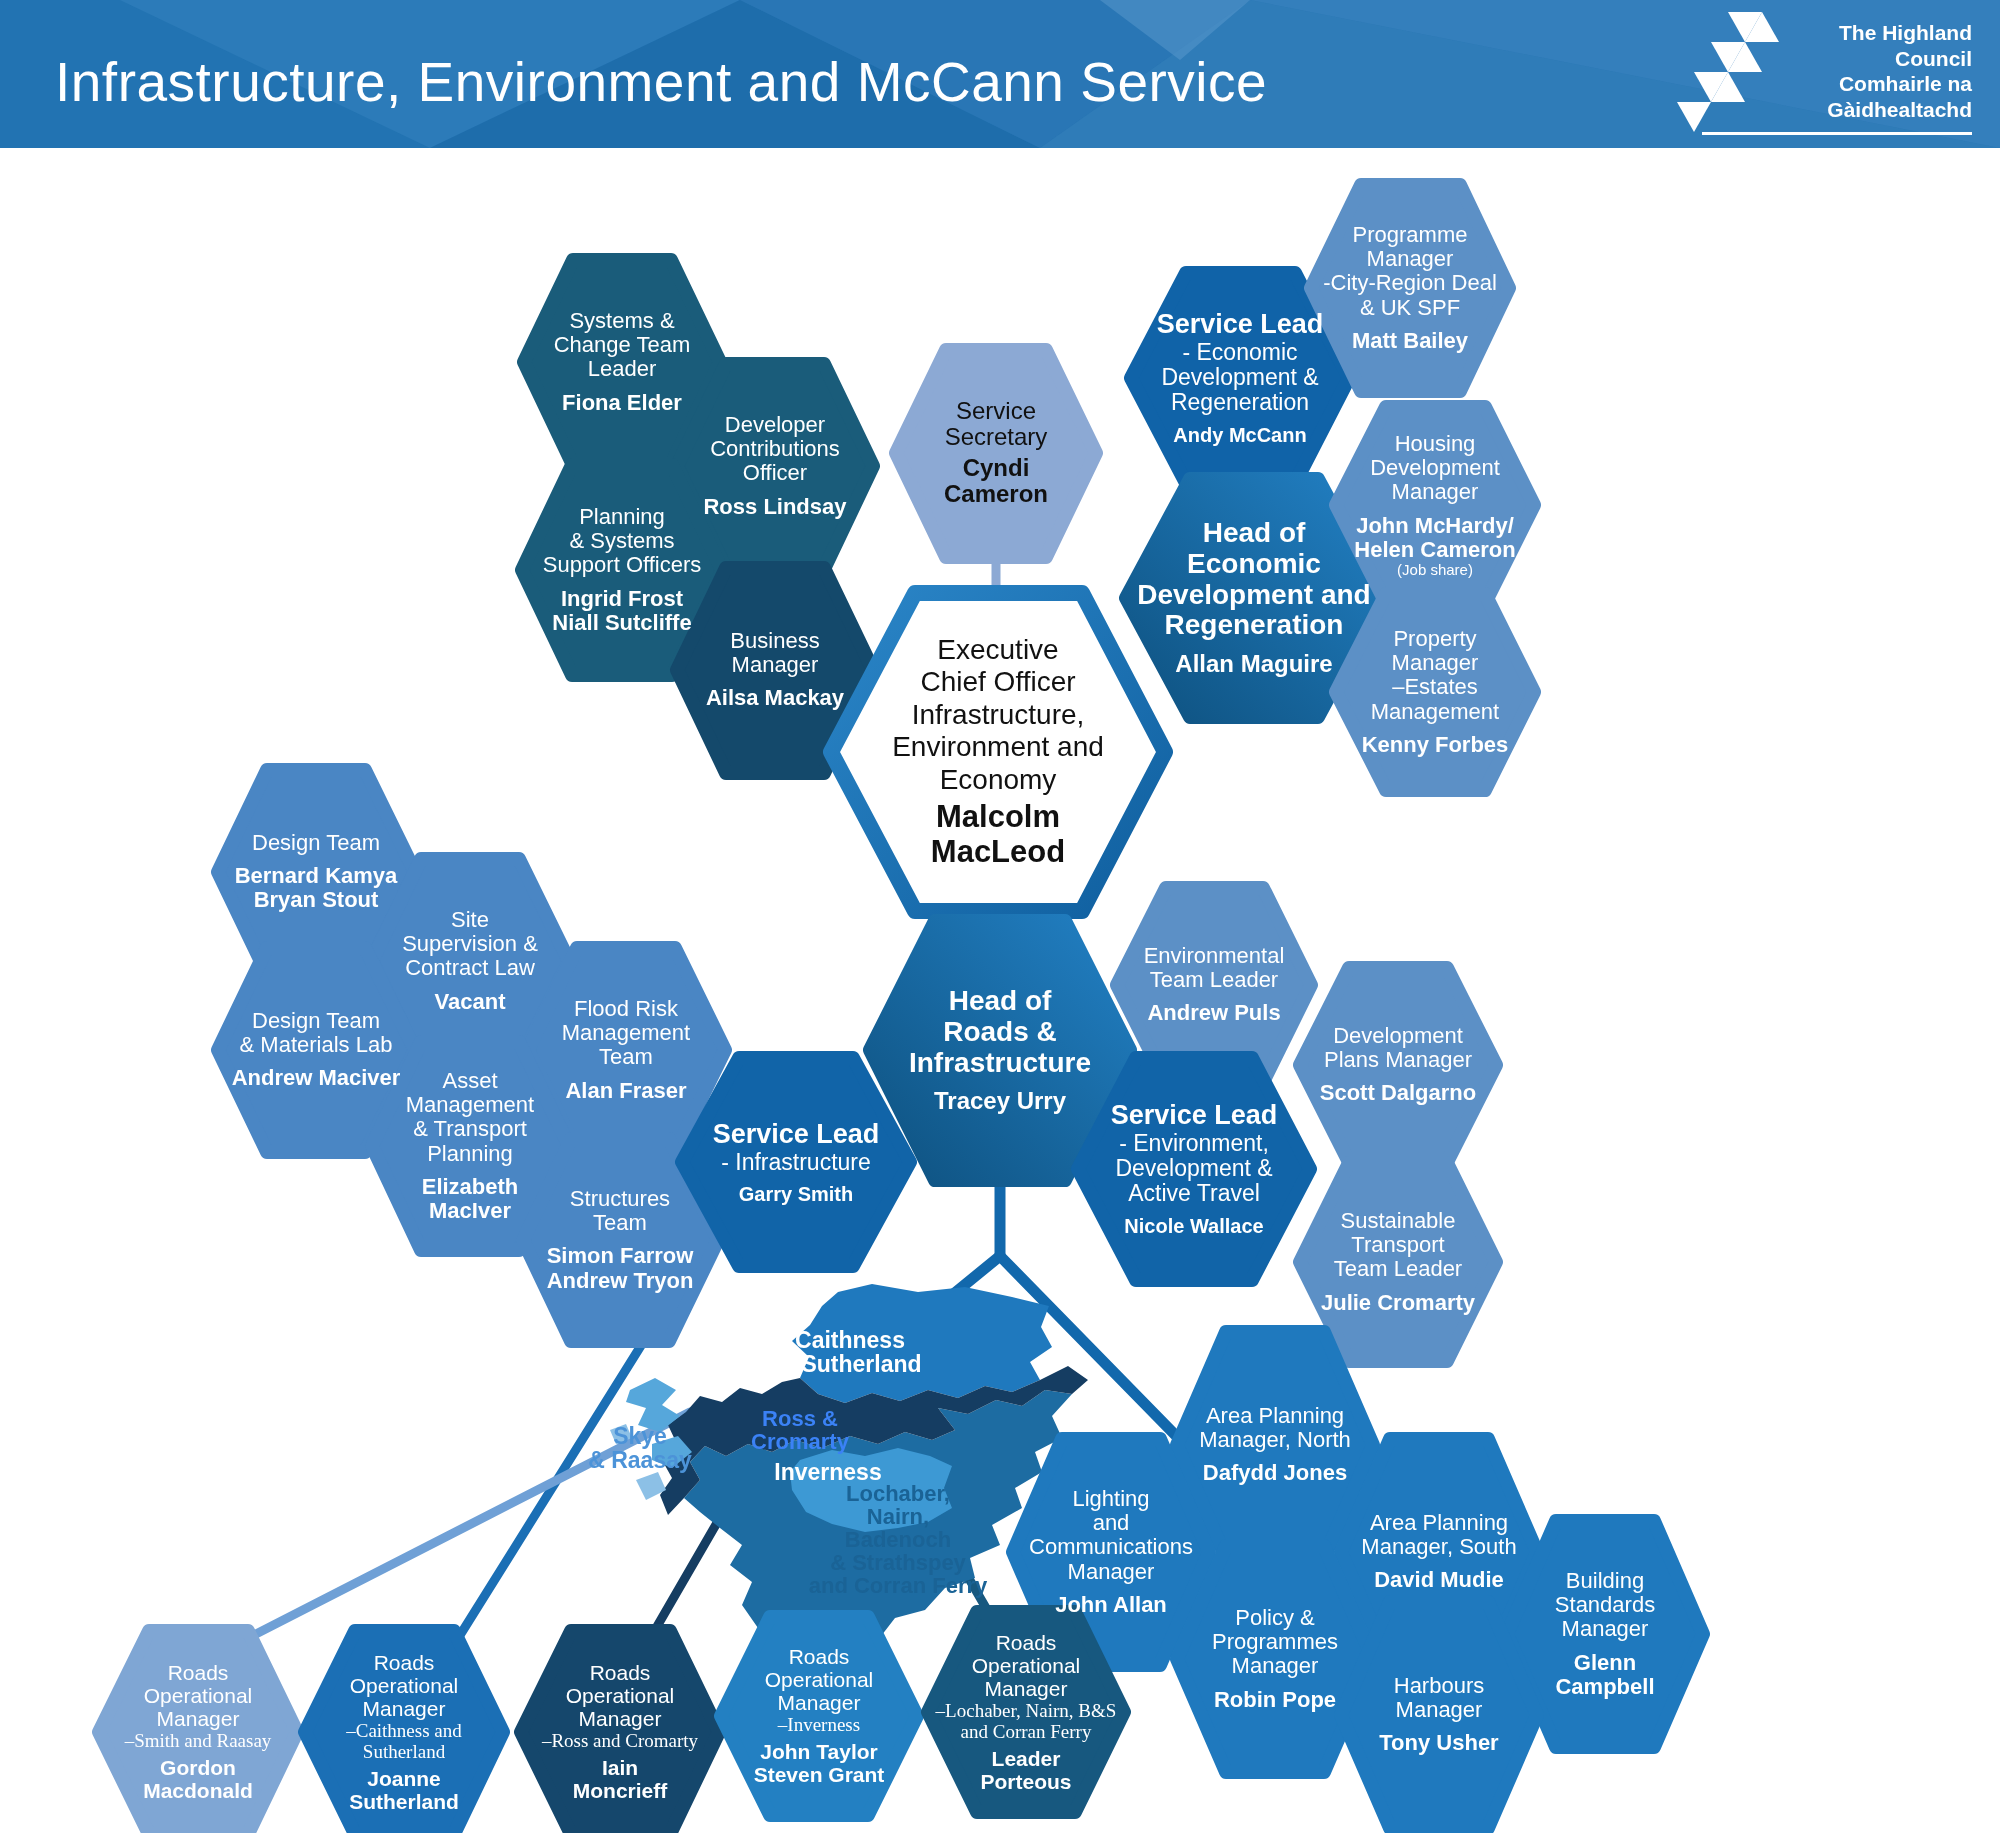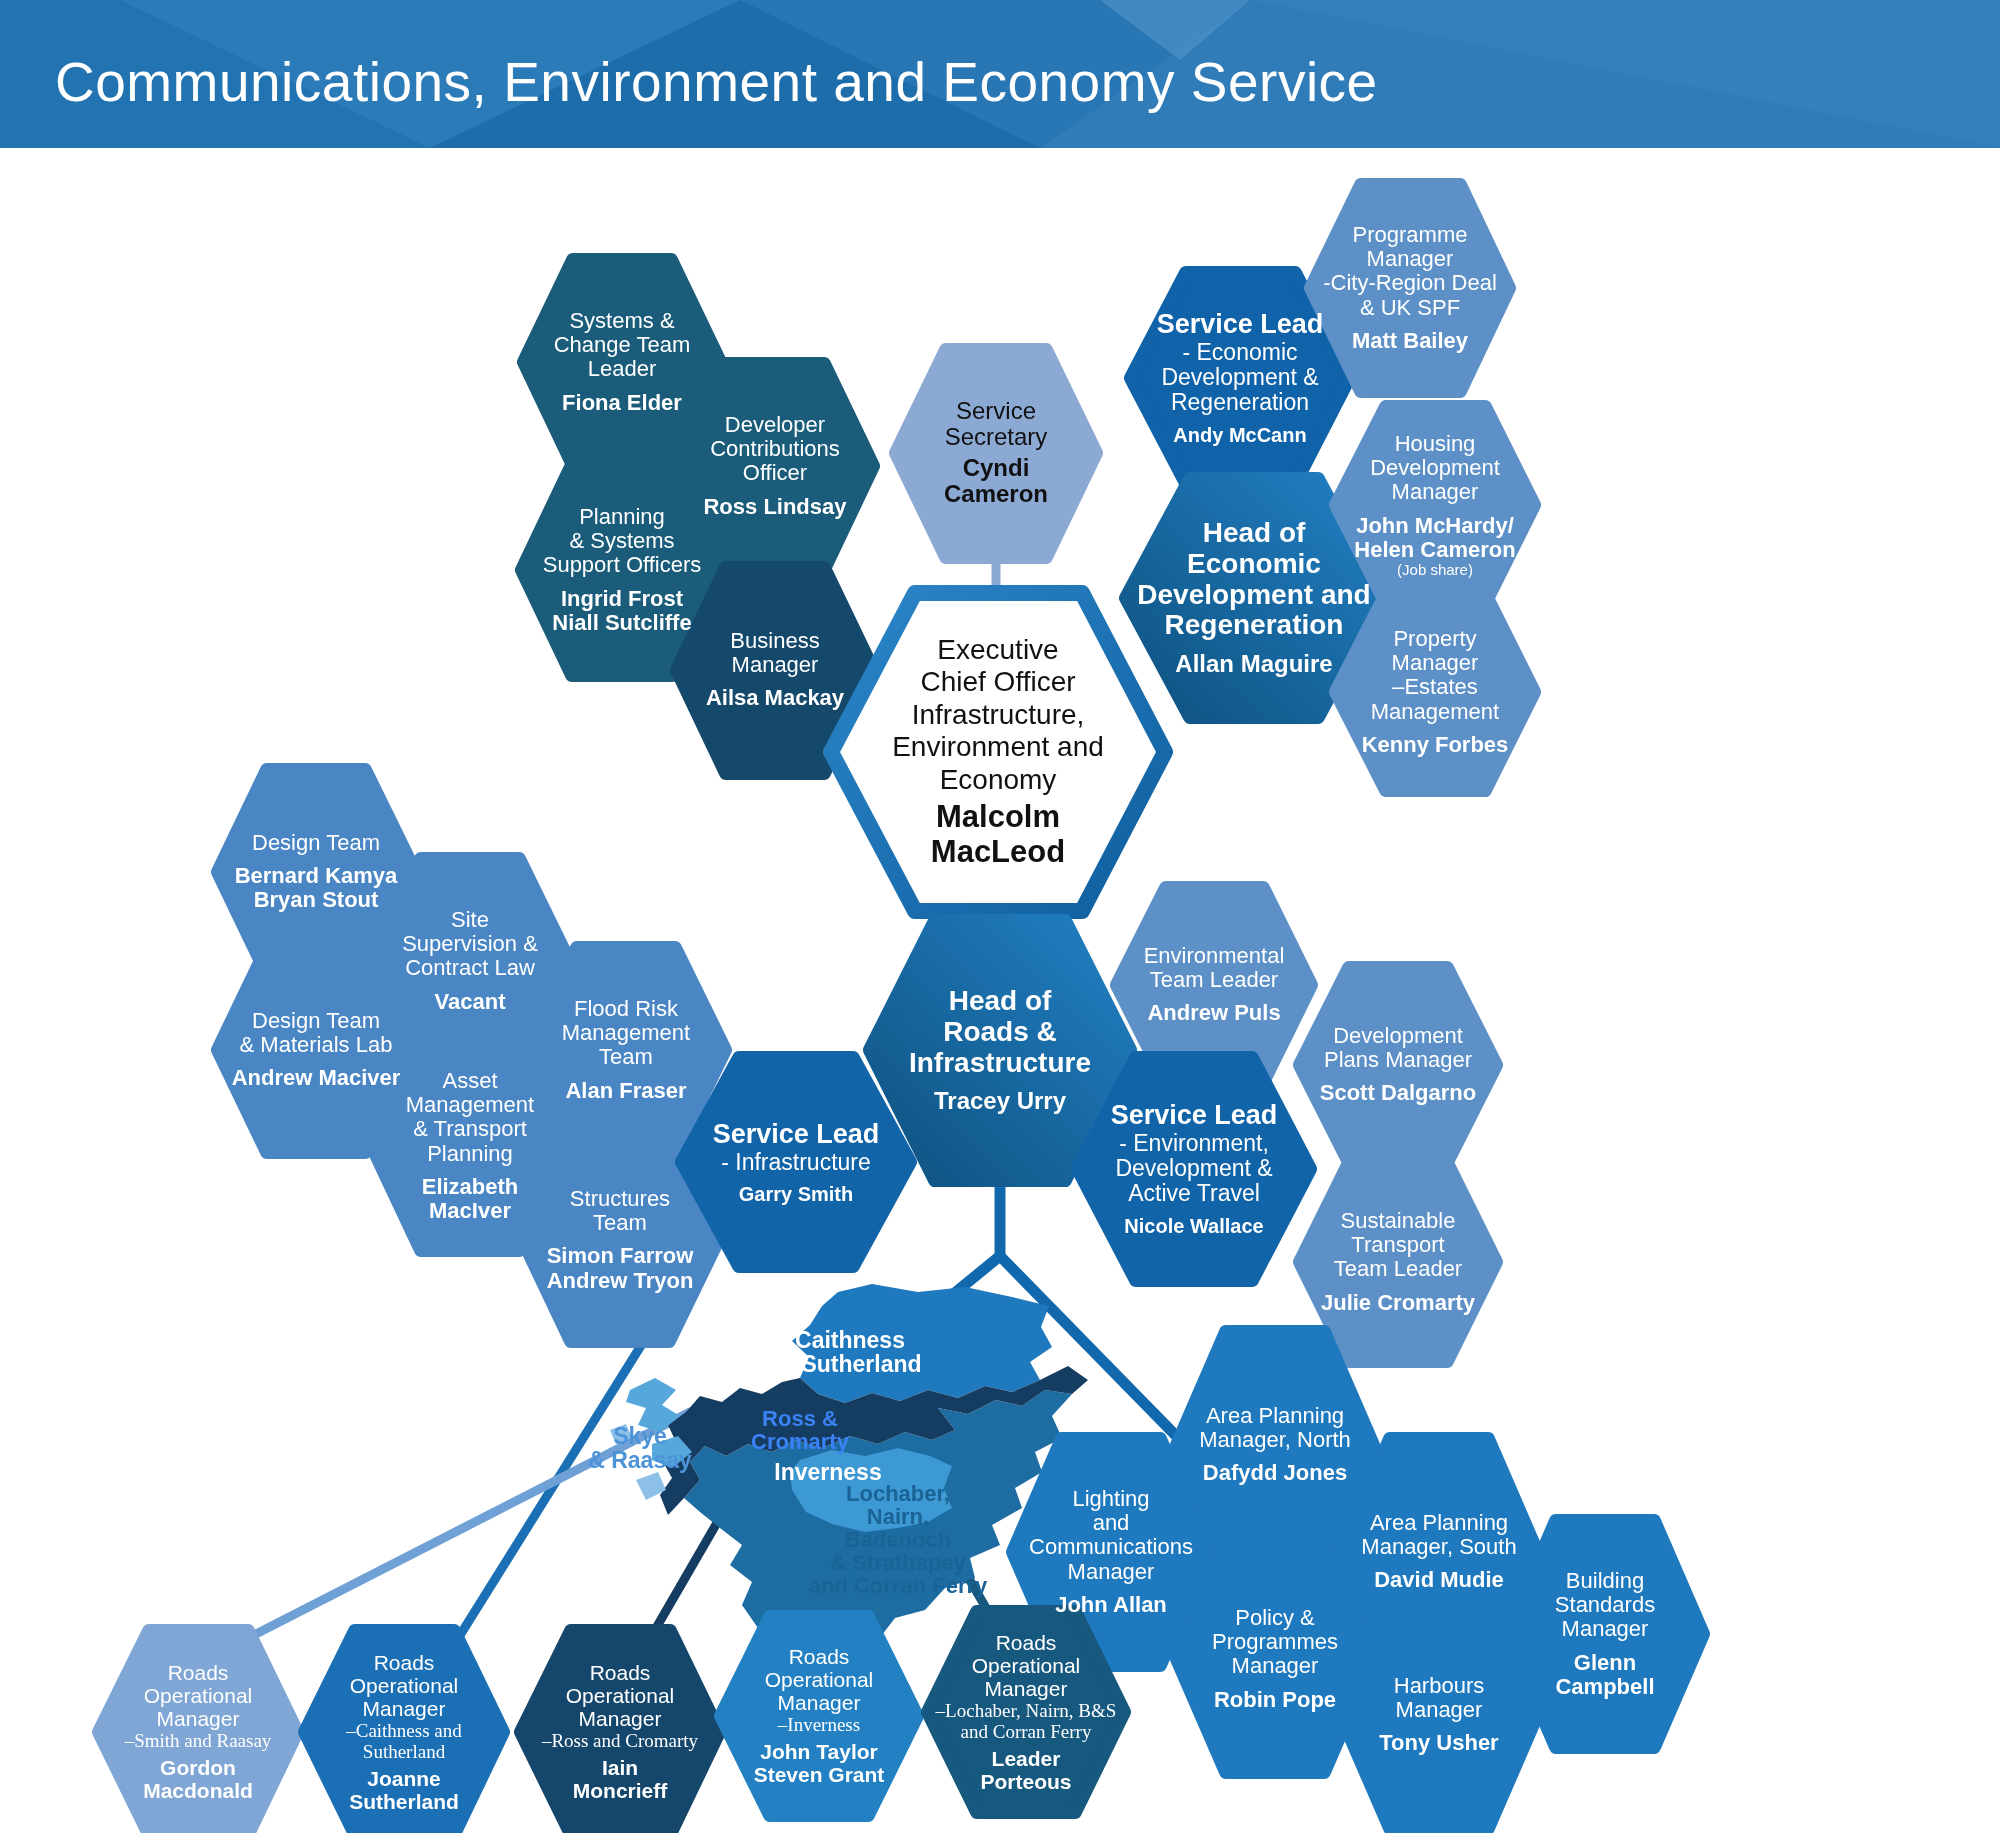--- a/index.html
+++ b/index.html
@@ -47,21 +47,39 @@
 
   <div id="header">
     <svg class="deco" width="2000" height="148">
       <polygon points="120,0 430,148 740,0" fill="#2E7CBA" opacity="0.85"></polygon>
       <polygon points="430,148 740,0 1040,148" fill="#1C69A6" opacity="0.6"></polygon>
       <polygon points="740,0 1040,148 1250,0" fill="#2A77B5" opacity="0.9"></polygon>
       <polygon points="1040,148 1250,0 2000,148" fill="#3B84BE" opacity="0.55"></polygon>
       <polygon points="1250,0 2000,148 2000,0" fill="#4C8FC8" opacity="0.45"></polygon>
       <polygon points="1100,0 1180,60 1250,0" fill="#5C9ACE" opacity="0.5"></polygon>
     </svg>
-    <h1 id="page-title">Communications, Environment and Economy Service</h1>
+    <h1 id="page-title">Infrastructure, Environment and McCann Service</h1>
+    <div id="logo">
+      <svg width="150" height="135">
+        <g fill="#ffffff">
+          <polygon points="86,6 120,6 103,36"></polygon>
+          <polygon points="103,36 120,6 137,36"></polygon>
+          <polygon points="69,36 103,36 86,66"></polygon>
+          <polygon points="86,66 103,36 120,66"></polygon>
+          <polygon points="52,66 86,66 69,96"></polygon>
+          <polygon points="69,96 86,66 103,96"></polygon>
+          <polygon points="35,96 69,96 52,126"></polygon>
+        </g>
+      </svg>
+      <div class="logo-text">The Highland
+Council
+Comhairle na
+Gàidhealtachd</div>
+      <div class="underline"></div>
+    </div>
   </div>
 
   <svg id="diagram" width="2000" height="1833">
     <defs>
       <linearGradient id="gradHead" x1="0" y1="1" x2="1" y2="0">
         <stop offset="0" stop-color="#0E517F"></stop>
           <stop offset="1" stop-color="#2280C4"></stop>
       </linearGradient>
       <linearGradient id="gradExec" x1="0" y1="0" x2="1" y2="1">
         <stop offset="0" stop-color="#2B86C8"></stop>

